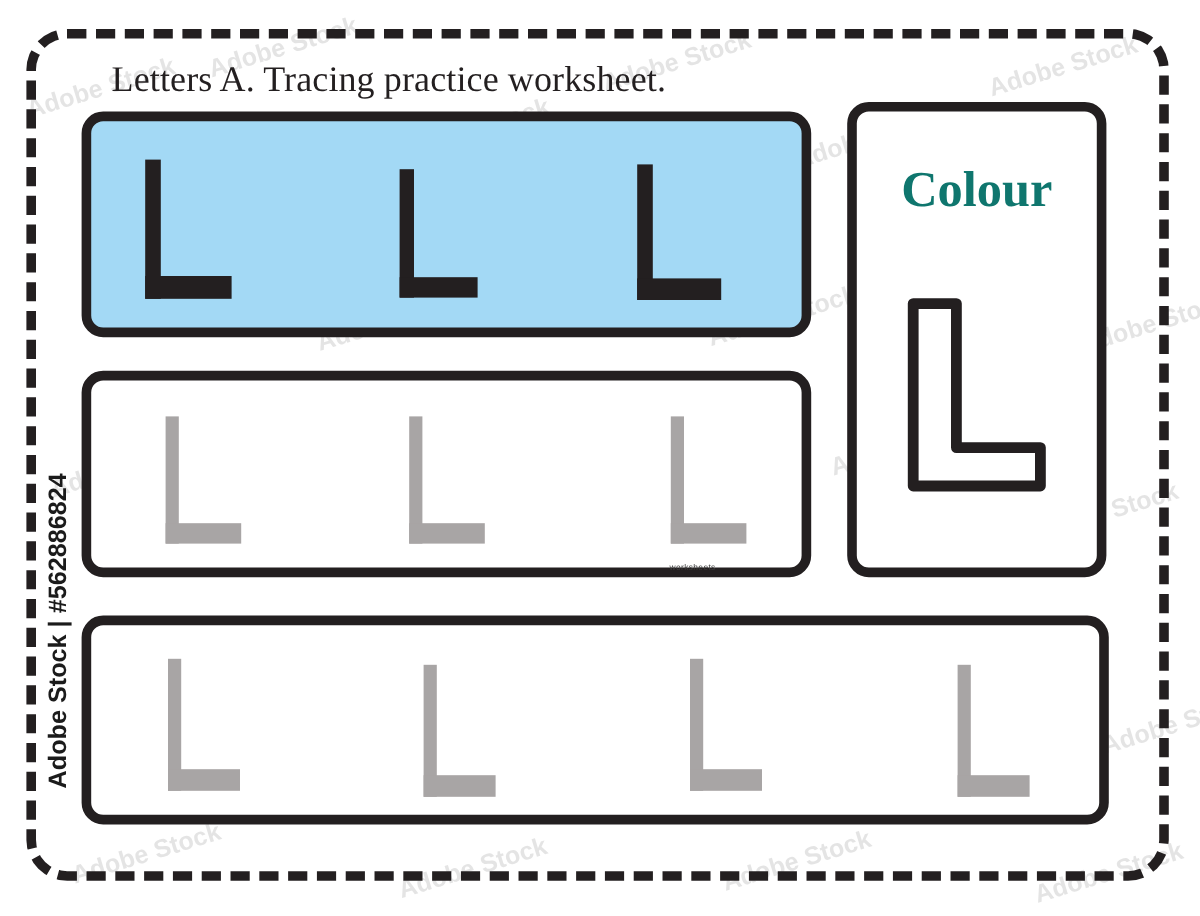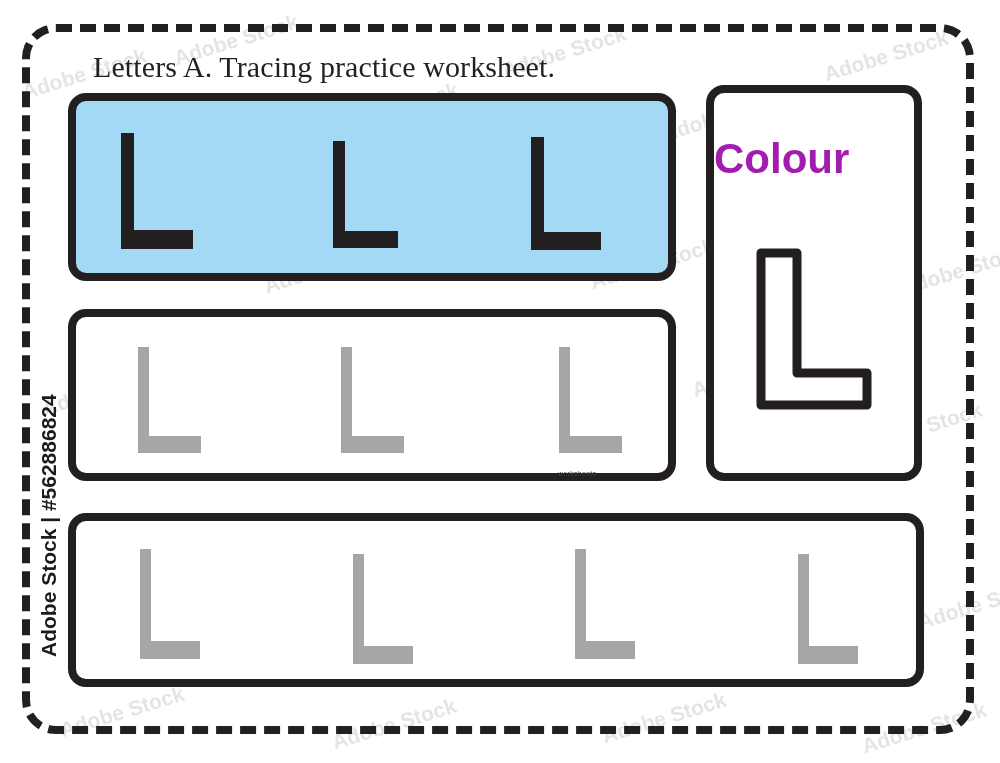--- a/index.html
+++ b/index.html
@@ -113,24 +113,25 @@
     height: 16%;
   }
   .letter-L.solid { color: #231f20; }
   .letter-L.ghost { color: #a8a5a5; }
 
   .colour-title {
     position: absolute;
     left: 0;
     right: 0;
     top: 42px;
-    font-family: Liberation Sans, sans-serif;
+    text-align: center;
+    font-family: Liberation Serif, serif;
     font-weight: bold;
     font-size: 42px;
-    color: #a21caf;
+    color: #0f766e;
   }
 
   .colour-letter-wrap {
     position: absolute;
     left: 50%;
     top: 152px;
     transform: translateX(-50%);
     width: 122px;
     height: 168px;
   }

